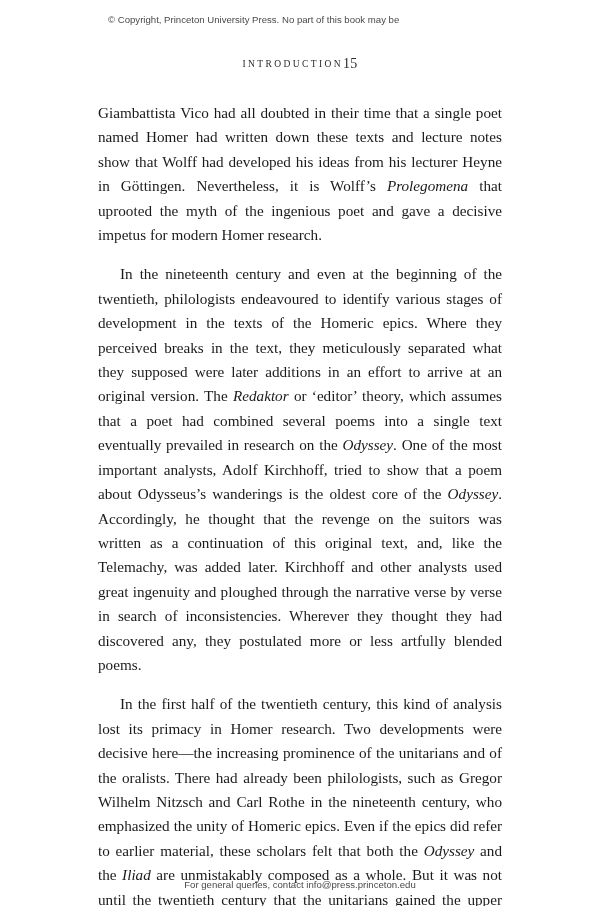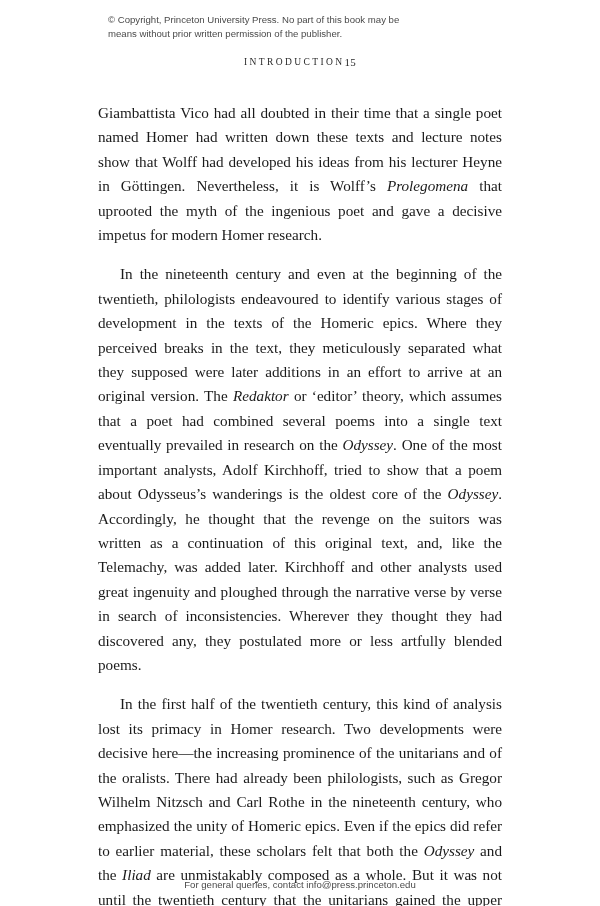--- a/index.html
+++ b/index.html
@@ -39,21 +39,21 @@
     font-size: 9.5px;
     color: #2a2a2a;
   }
   .running-head .rh-title {
     letter-spacing: 2.4px;
     font-variant: small-caps;
     text-transform: uppercase;
   }
   .running-head .rh-page {
     display: inline-block;
-    font-size: 11px;
+    font-size: 14px;
     letter-spacing: 0.3px;
     vertical-align: -1px;
   }
 
   
   .textblock {
     position: absolute;
     top: 86px;
     left: 83px;
     width: 434px;
@@ -92,21 +92,20 @@
     font-family: "Liberation Sans", "DejaVu Sans", sans-serif;
     font-size: 9.6px;
     color: #4a4a4a;
   }
 </style>
 </head>
 <body>
 
 <div class="copyright">
   <div>© Copyright, Princeton University Press. No part of this book may be</div>
-  <div>means without prior written permission of the publisher.</div>
 </div>
 
 <div class="running-head">
   <span class="rh-title">INTRODUCTION</span><span class="rh-page">15</span>
 </div>
 
 <div class="textblock">
 
   <p><span>Giambattista Vico had all doubted in their time that a single poet named Homer had written down these texts and lecture notes show that Wolff had developed his ideas from his lecturer Heyne in Göttingen. Nevertheless, it is Wolff’s </span><em>Prolegomena</em><span> that uprooted the myth of the ingenious poet and gave a decisive impetus for modern Homer research.</span></p>
 

